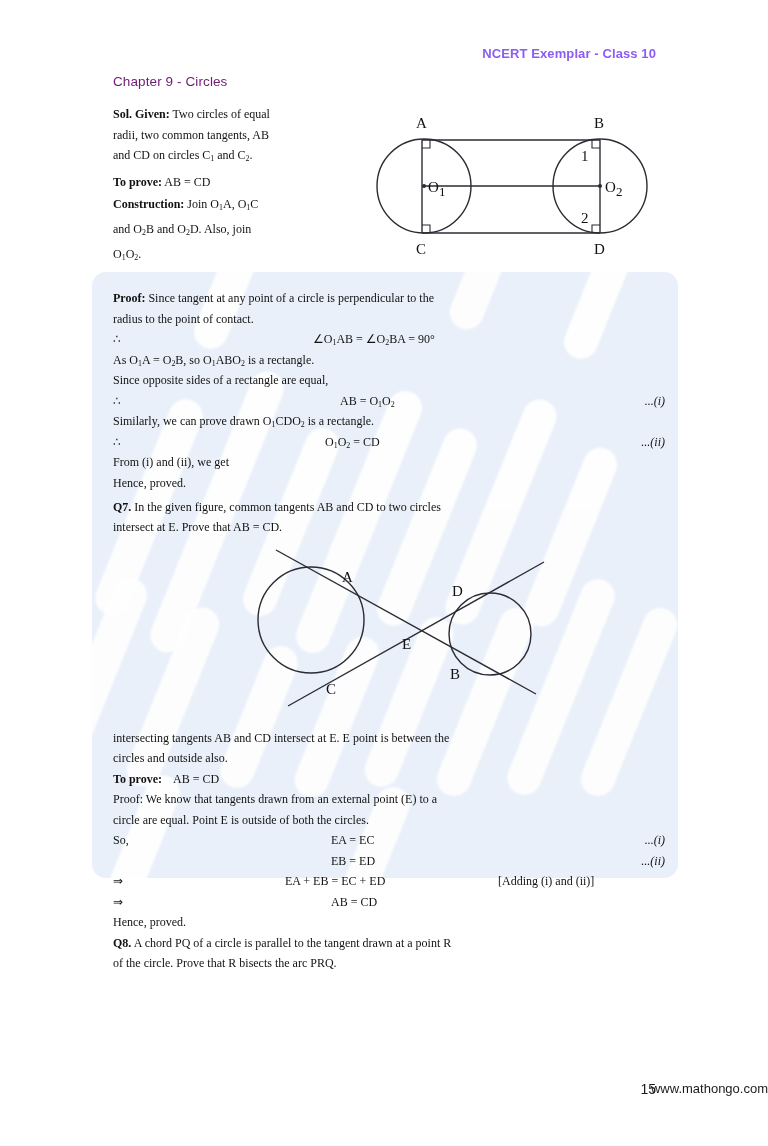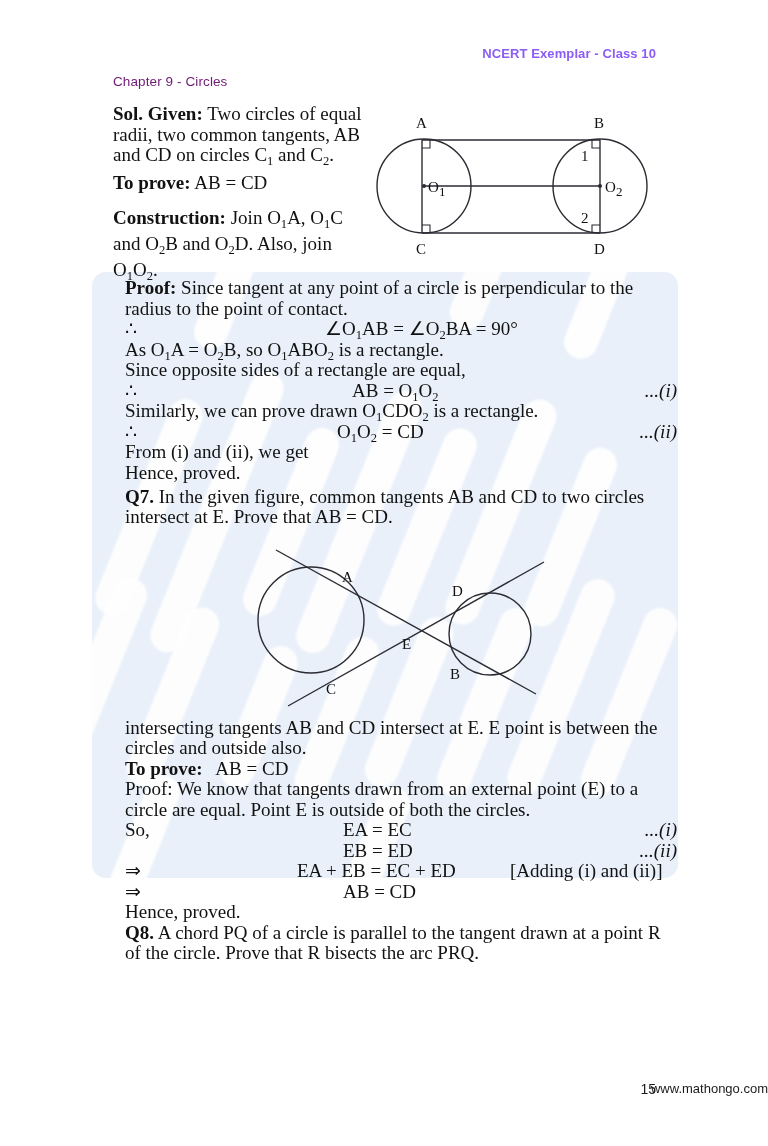--- a/index.html
+++ b/index.html
@@ -33,31 +33,31 @@
   .wm { position:absolute; inset:0; overflow:hidden; }
   .wm span {
     position:absolute; display:block;
     background:#ffffff; opacity:.92;
     border-radius:40px;
     transform:rotate(22deg); transform-origin:center;
     filter:blur(1.2px);
   }
 
   
-  .txt { position:absolute; font-size:19px; line-height:20.5px; color:#121212; }
+  .txt { position:absolute; font-size:12px; line-height:20.5px; color:#121212; }
   b, .b { font-weight:700; }
   .it { font-style:italic; }
   sub { font-size:.66em; vertical-align:-.28em; }
 
   
   .intro { left:113px; top:104px; width:250px; }
   .intro .ln { white-space:nowrap; }
 
   
-  .proofbody { left:113px; top:278px; width:552px;margin-left:12px; }
+  .proofbody { left:113px; top:288px; width:552px; }
   .row { position:relative; height:20.5px; white-space:nowrap; }
   .col-a { position:absolute; left:0; top:0; }
   .col-end { position:absolute; right:0; top:0; }
   .mid-abs { position:absolute; top:0;font-family:Liberation Serif, serif; }
 
   
   .footer { position:absolute; left:0; right:0; top:1081px; height:20px; }
   .footer .f-url {
     position:absolute; left:0; width:100%; text-align:right;
     font-family:"Liberation Sans", sans-serif; font-size:13px; color:#1b1b1b;
@@ -106,21 +106,21 @@
       <span style="left:36px;  top:500px; width:34px; height:130px;"></span>
       <span style="left:268px; top:512px; width:34px; height:120px;"></span>
     </div>
   </div>
 
   <div class="txt intro">
     <div class="ln"><span class="b">Sol. Given:</span> <span>Two circles of equal</span></div>
     <div class="ln"><span>radii, two common tangents, AB</span></div>
     <div class="ln"><span>and CD on circles C</span><sub>1</sub><span> and C</span><sub>2</sub><span>.</span></div>
     <div class="ln" style="margin-top:2px"><span class="b">To prove:</span> <span>AB = CD</span></div>
-    <div class="ln" style="margin-top:14px"><span class="b">Construction:</span> <span>Join O</span><sub>1</sub><span>A,  O</span><sub>1</sub><span>C</span></div>
+    <div class="ln" style="margin-top:2px"><span class="b">Construction:</span> <span>Join O</span><sub>1</sub><span>A,  O</span><sub>1</sub><span>C</span></div>
     <div class="ln"><span>and  O</span><sub>2</sub><span>B and O</span><sub>2</sub><span>D. Also, join</span></div>
     <div class="ln"><span>O</span><sub>1</sub><span>O</span><sub>2</sub><span>.</span></div>
   </div>
 
   <div class="fig1">
     <svg viewBox="0 0 290 160" width="290" height="160">
       <g fill="none" stroke="#2b2b33" stroke-width="1.4">
         <circle cx="52" cy="82" r="47"></circle>
         <circle cx="228" cy="82" r="47"></circle>
         <line x1="50" y1="36" x2="228" y2="36"></line>

